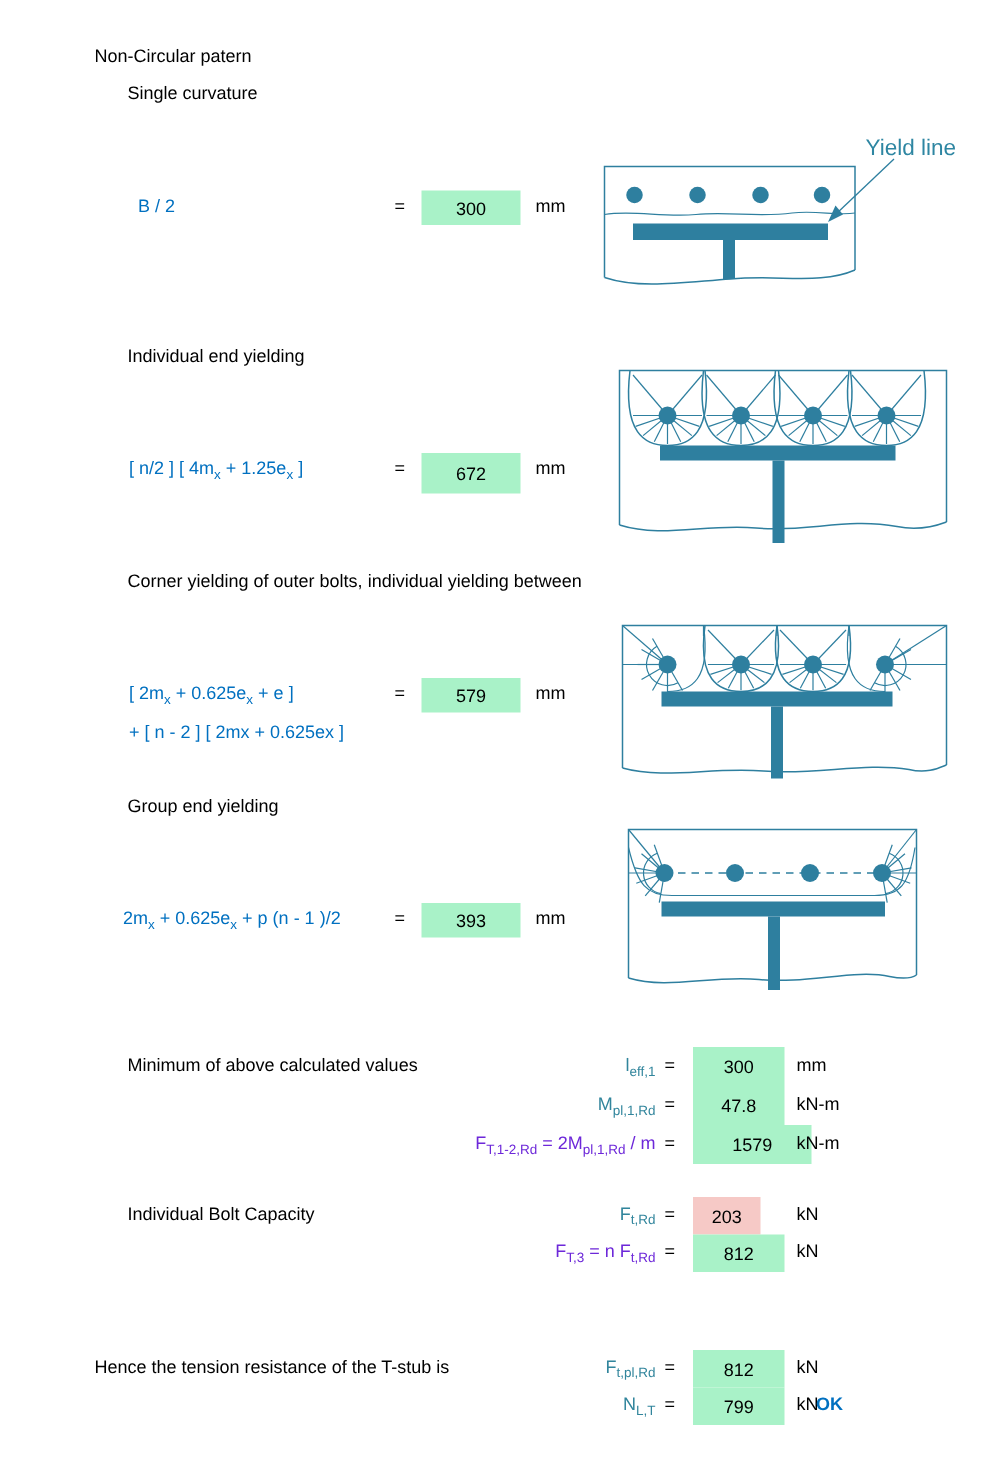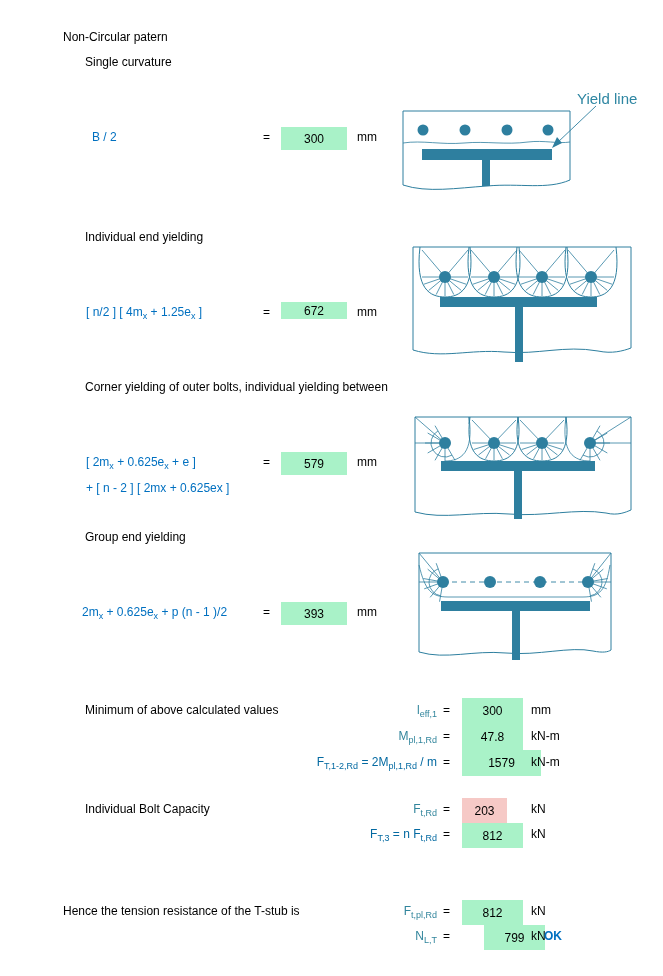--- a/index.html
+++ b/index.html
@@ -2,21 +2,21 @@
 <html><head>
 <meta charset="utf-8">
 <style>
   html,body{margin:0;padding:0;background:#fff;}
   .page{position:relative;width:663px;height:976px;background:#ffffff;
         font-family:"Liberation Sans",sans-serif;font-size:12px;color:#000;overflow:hidden;}
   .t{position:absolute;white-space:nowrap;line-height:15px;}
   .heading{color:#000000;}
   .formula{color:#0070C0;}
   .teal{color:#31859C;}
-  .blue{color:#0369a1;}
+  .blue{color:#6d28d9;}
   .sub{font-size:9px;position:relative;top:3px;}
   .cell{position:absolute;display:flex;align-items:center;justify-content:center;color:#000;}
   .green{background:#A9F2C8;}
   .pink{background:#F6C9C6;}
   .rlabel{position:absolute;text-align:right;white-space:nowrap;line-height:15px;}
   .ok{position:absolute;font-weight:bold;color:#0070C0;line-height:15px;}
   .ylabel{position:absolute;color:#2E86A2;font-size:15px;line-height:15px;}
   svg{position:absolute;}
 </style>
 </head>
@@ -101,21 +101,21 @@
       <line x1="179" y1="31" x2="200.2492292477596" y2="38.27098521493671" stroke="#2E7F9F" stroke-width="0.8"></line>
       <line x1="179" y1="31" x2="202" y2="31.000000000000004" stroke="#2E7F9F" stroke-width="0.8"></line>
       <line x1="179" y1="31" x2="156" y2="4" stroke="#2E7F9F" stroke-width="0.8"></line>
       <line x1="179" y1="31" x2="202" y2="4" stroke="#2E7F9F" stroke-width="0.8"></line>
       <circle cx="179" cy="31" r="6" fill="#2E7F9F"></circle>
       <rect x="28" y="51" width="157" height="10" fill="#2E7F9F"></rect>
       <rect x="103" y="61" width="8" height="55" fill="#2E7F9F"></rect>
     </svg>
   <div class="t formula" style="left:86px;top:305px;"><span>[ n/2 ] [ 4m</span><span class="sub">x</span><span> + 1.25e</span><span class="sub">x</span><span> ]</span></div>
   <div class="t heading" style="left:263px;top:305px;">=</div>
-  <div class="cell green" style="left:281px;top:302px;width:66px;height:17px;">672</div>
+  <div class="cell green" style="left:281px;top:302px;width:66px;height:27px;">672</div>
   <div class="t heading" style="left:357px;top:305px;">mm</div>
 
   <div class="t heading" style="left:85px;top:380px;">Corner yielding of outer bolts, individual yielding between</div>
   <svg id="d3" width="220" height="110" style="left:414px;top:416px;">
       <path d="M1,96 L1,1 L217,1 L217,94" fill="none" stroke="#2E7F9F" stroke-width="1"></path>
       <path d="M1,96 C30,104 60,95 95,98 C130,101 162,92 192,97 C204,100 212,96 217,94" fill="none" stroke="#2E7F9F" stroke-width="1"></path>
       <path d="M56,1 C51,37 65,45 80,45 C95,45 109,37 104,1" fill="none" stroke="#2E7F9F" stroke-width="1"></path>
       <line x1="80" y1="27" x2="57.92" y2="27" stroke="#2E7F9F" stroke-width="0.8"></line>
       <line x1="80" y1="27" x2="59.60073992215079" y2="33.543886693443035" stroke="#2E7F9F" stroke-width="0.8"></line>
       <line x1="80" y1="27" x2="64.38708227140103" y2="39.091525958289964" stroke="#2E7F9F" stroke-width="0.8"></line>
@@ -244,17 +244,17 @@
 
   <div class="t heading" style="left:63px;top:904px;">Hence the tension resistance of the T-stub is</div>
 
   <div class="rlabel teal" style="left:240px;top:904px;width:197px;"><span>F</span><span class="sub">t,pl,Rd</span></div>
   <div class="t heading" style="left:443px;top:904px;">=</div>
   <div class="cell green" style="left:462px;top:900px;width:61px;height:25px;">812</div>
   <div class="t heading" style="left:531px;top:904px;">kN</div>
 
   <div class="rlabel teal" style="left:240px;top:929px;width:197px;"><span>N</span><span class="sub">L,T</span></div>
   <div class="t heading" style="left:443px;top:929px;">=</div>
-  <div class="cell green" style="left:484px;top:925px;width:61px;height:25px;">799</div>
+  <div class="cell green" style="left:462px;top:925px;width:61px;height:25px;">799</div>
   <div class="t heading" style="left:531px;top:929px;">kN</div>
   <div class="ok" style="left:544px;top:929px;">OK</div>
 
 </div>
 
 </body></html>

